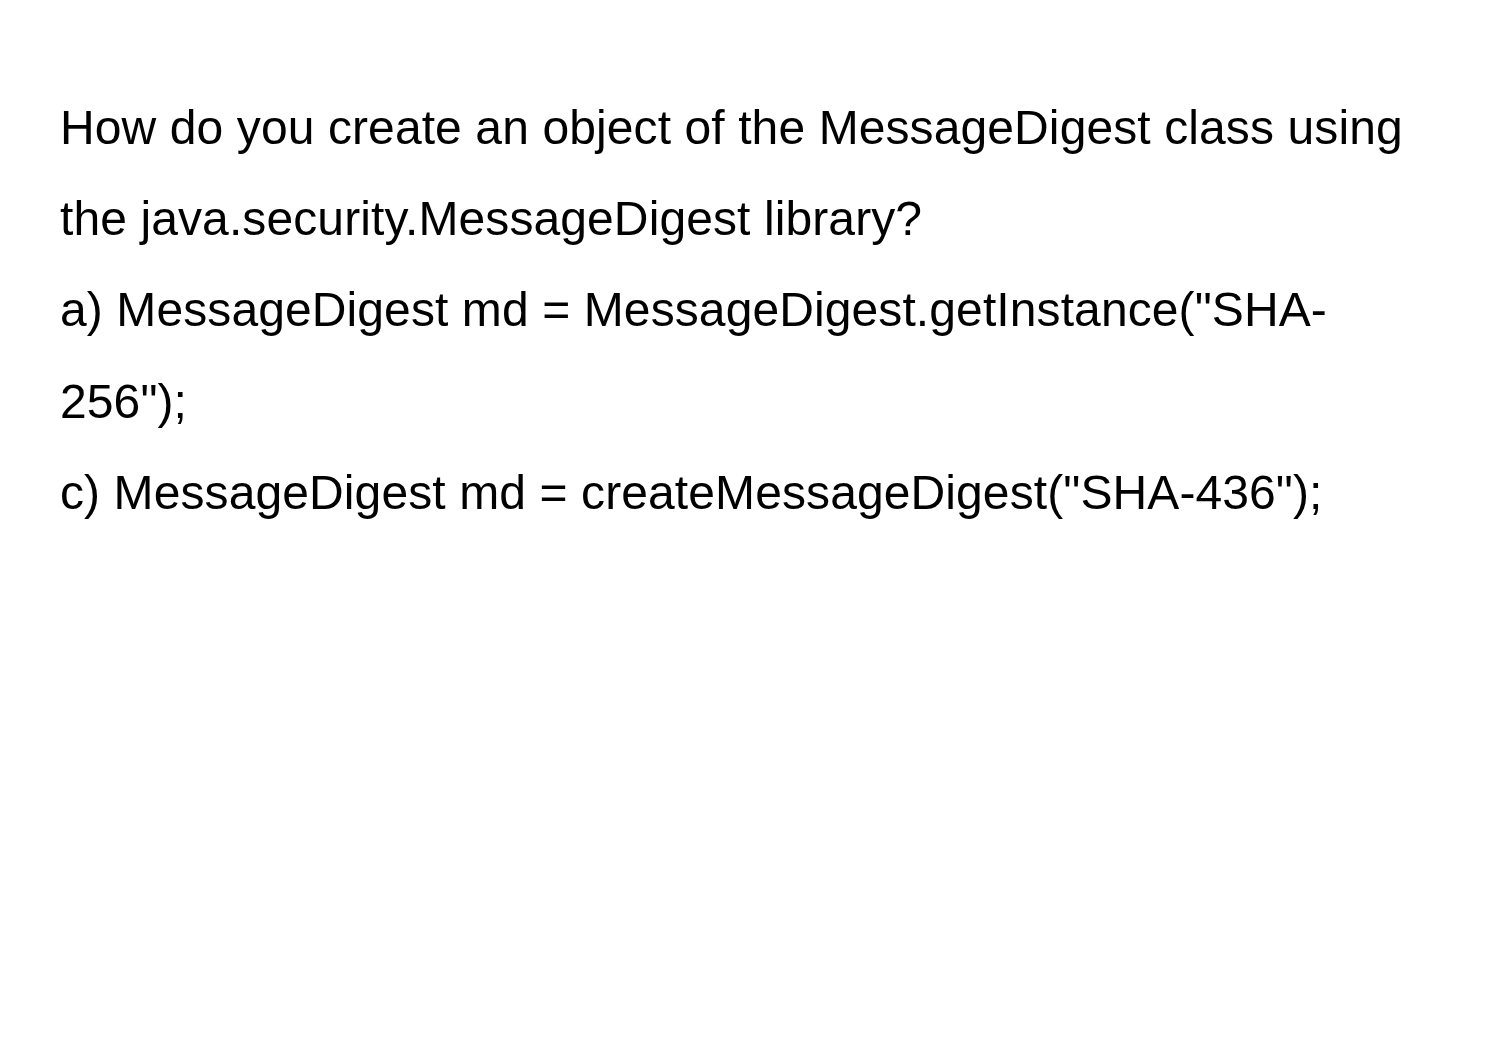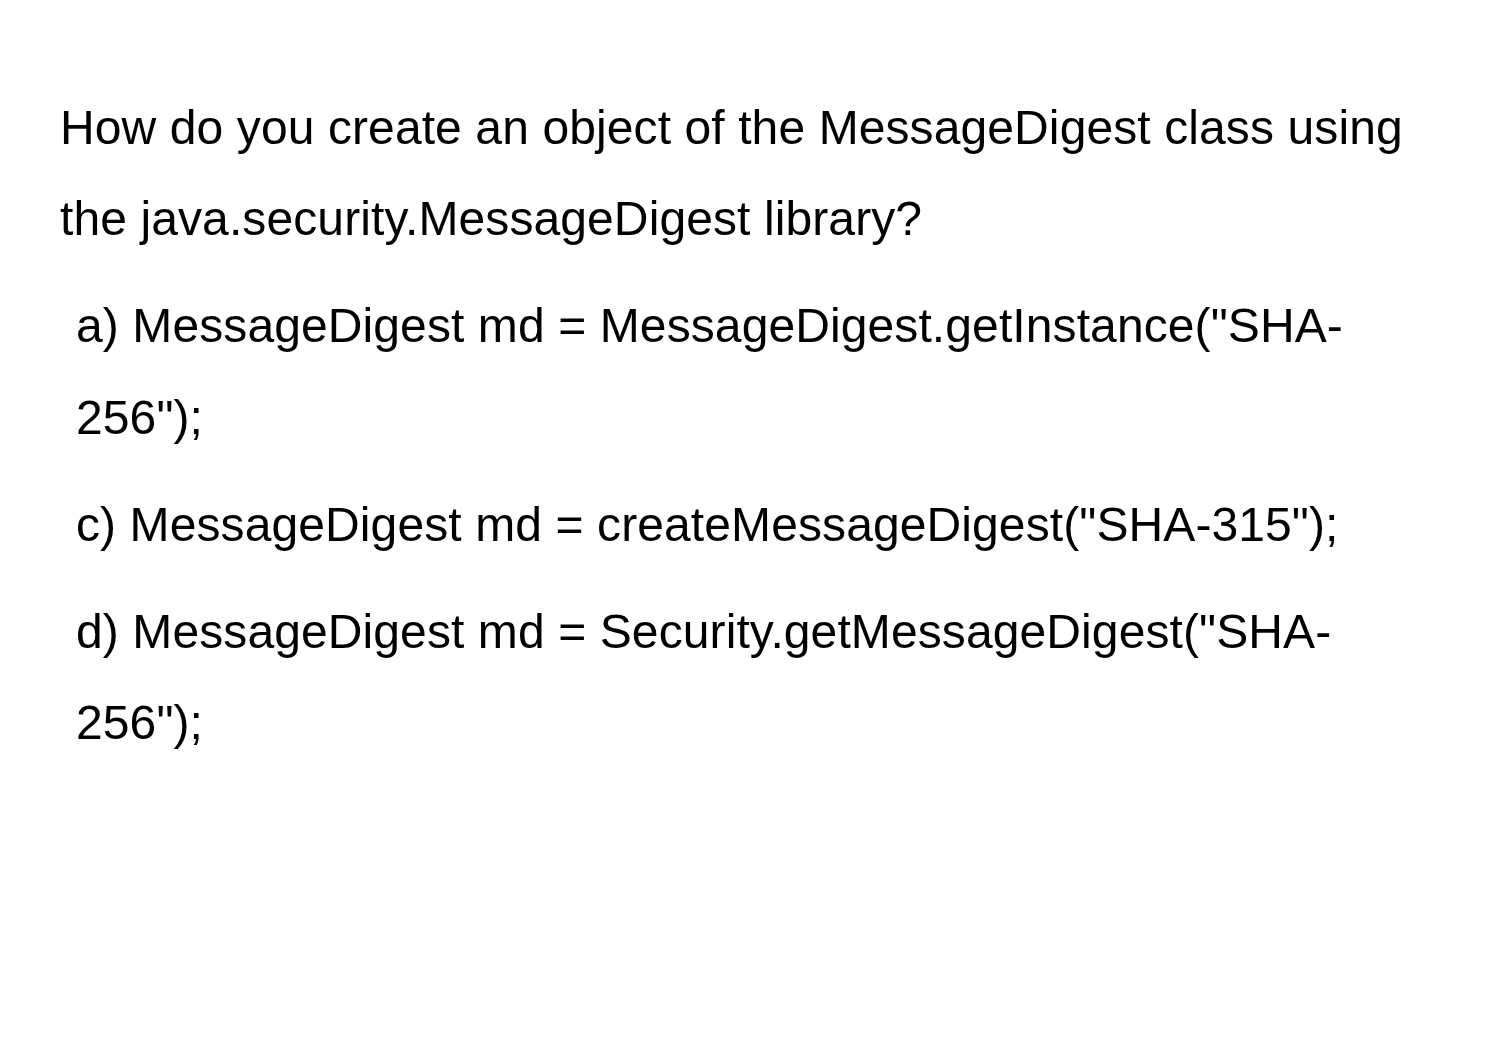--- a/index.html
+++ b/index.html
@@ -17,24 +17,23 @@
     padding: 82px 60px 60px 60px;
     width: 1500px;
     font-size: 48px;
     line-height: 1.9;
     letter-spacing: 0.1px;
   }
   .question {
     margin: 0 0 0 0;
   }
   .option {
-    margin: 16px;
+    margin: 0;
   }
 </style>
 </head>
 <body>
 
 <div class="page">
   <p class="question">How do you create an object of the MessageDigest class using the java.security.MessageDigest library?</p>
   <p class="option">a) MessageDigest md = MessageDigest.getInstance("SHA-256");</p>
-  <p class="option">c) MessageDigest md = createMessageDigest("SHA-315");</p>
-  <p class="option">d) MessageDigest md = Security.getMessageDigest("SHA-256");</p>
+  <p class="option">c) MessageDigest md = createMessageDigest("SHA-436");</p>
 </div>
 
 </body></html>

